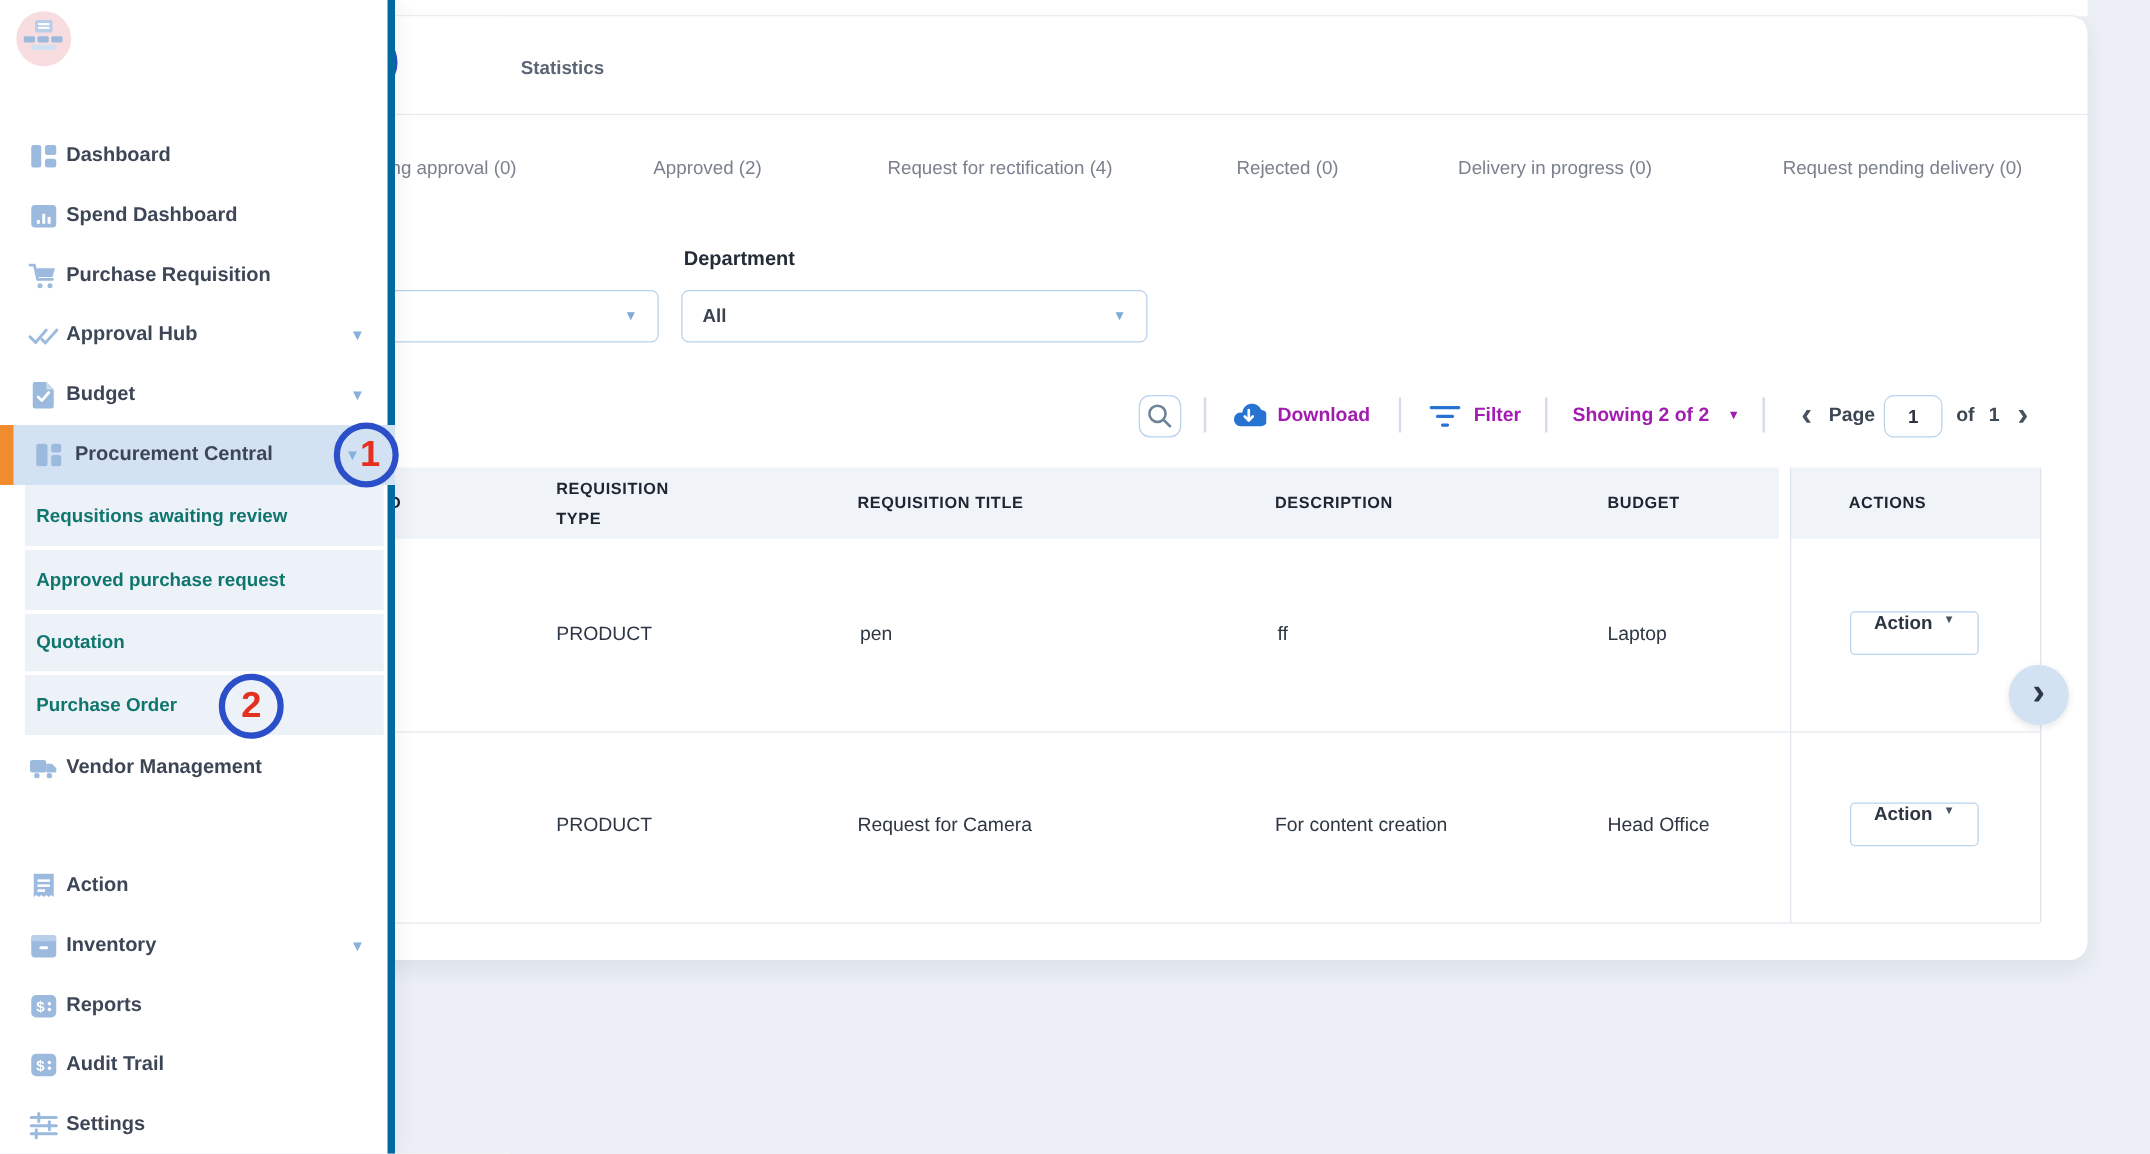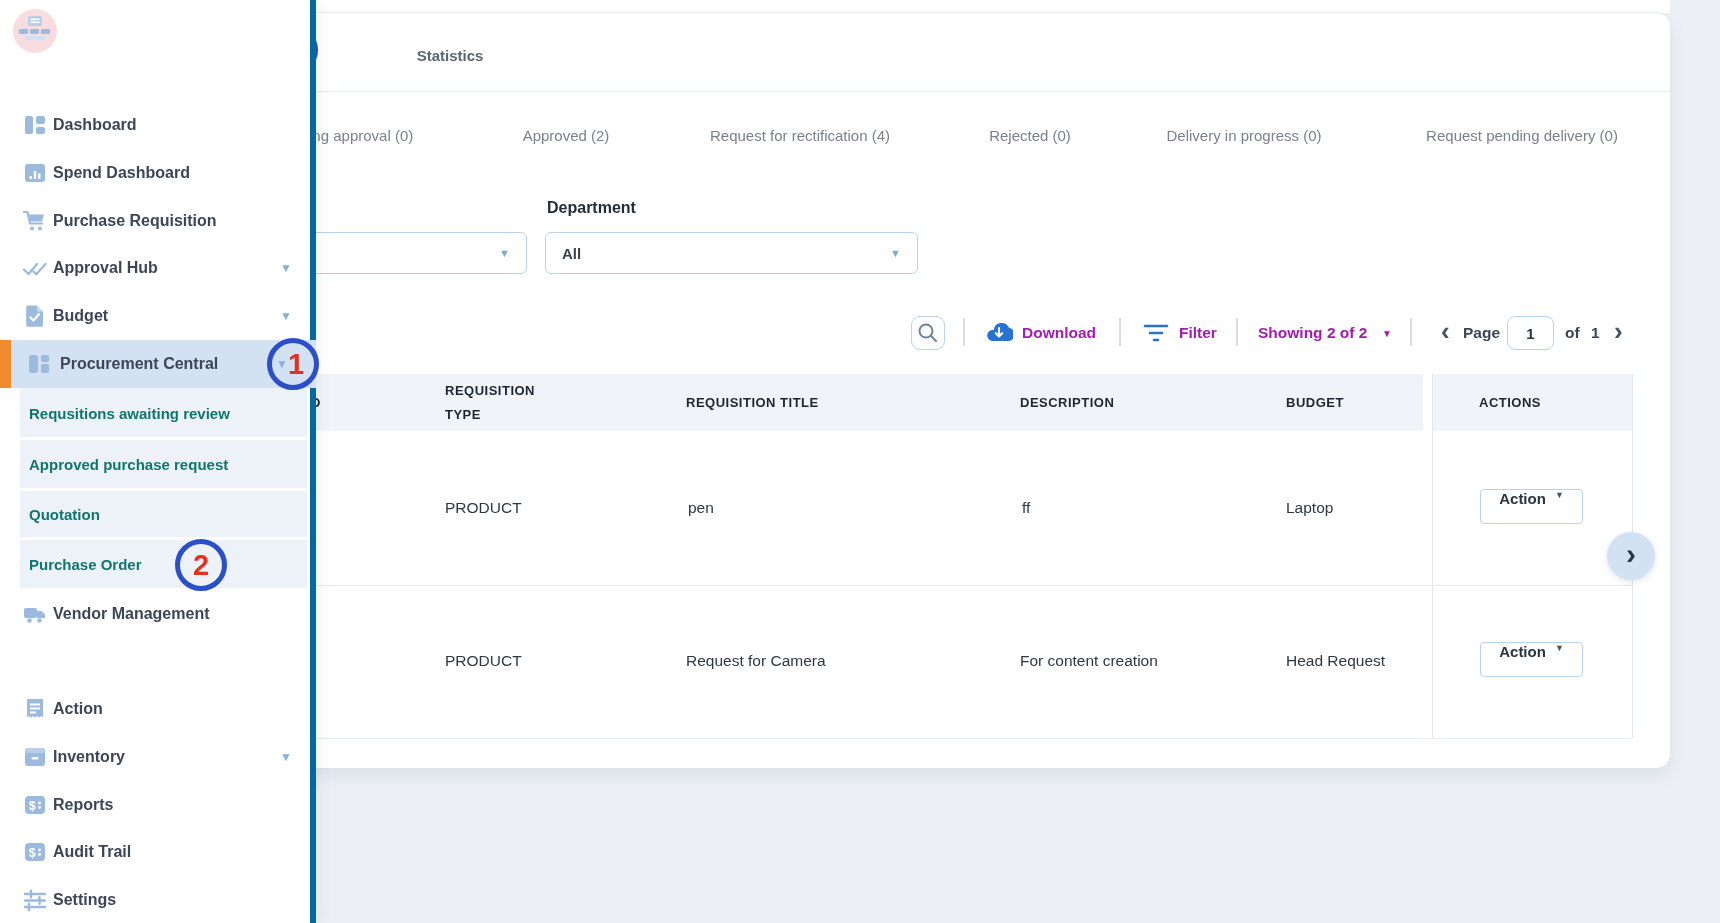--- a/index.html
+++ b/index.html
@@ -145,21 +145,21 @@
       <span class="lbl">Action</span>
       <span class="car">▼</span>
     </div>
   </div>
   <div class="hline" style="top:572px"></div>
 
   <div>
     <span class="cell" style="left:145px; top:648px">PRODUCT</span>
     <span class="cell" style="left:386px; top:648px">Request for Camera</span>
     <span class="cell" style="left:720px; top:648px">For content creation</span>
-    <span class="cell" style="left:986px; top:648px">Head Request</span>
+    <span class="cell" style="left:986px; top:648px">Head Office</span>
     <div class="action-btn" style="top:629px">
       <span class="lbl">Action</span>
       <span class="car">▼</span>
     </div>
   </div>
   <div class="hline" style="top:725px"></div>
 
   <div class="float-next">
     <span>›</span>
   </div>

